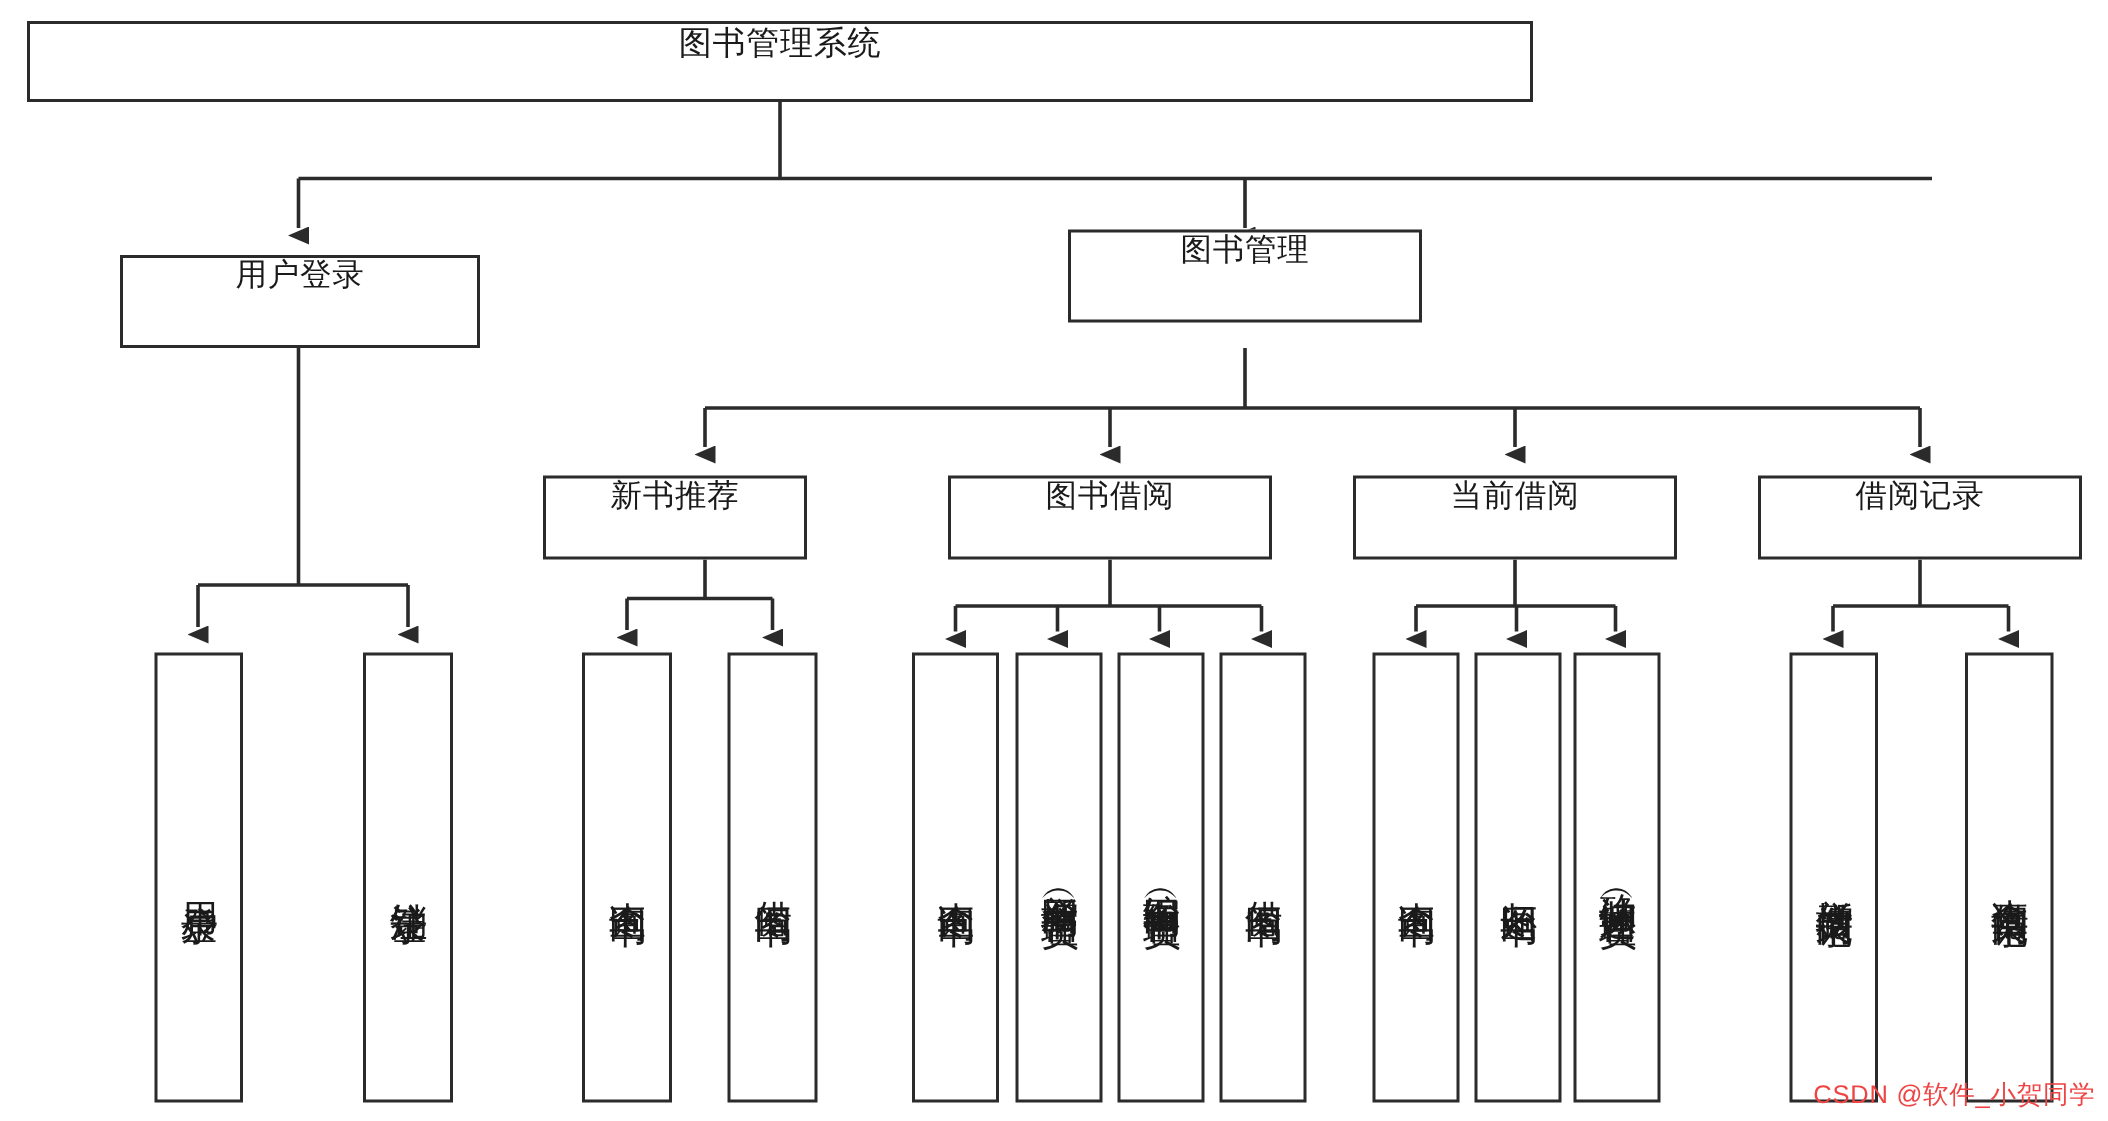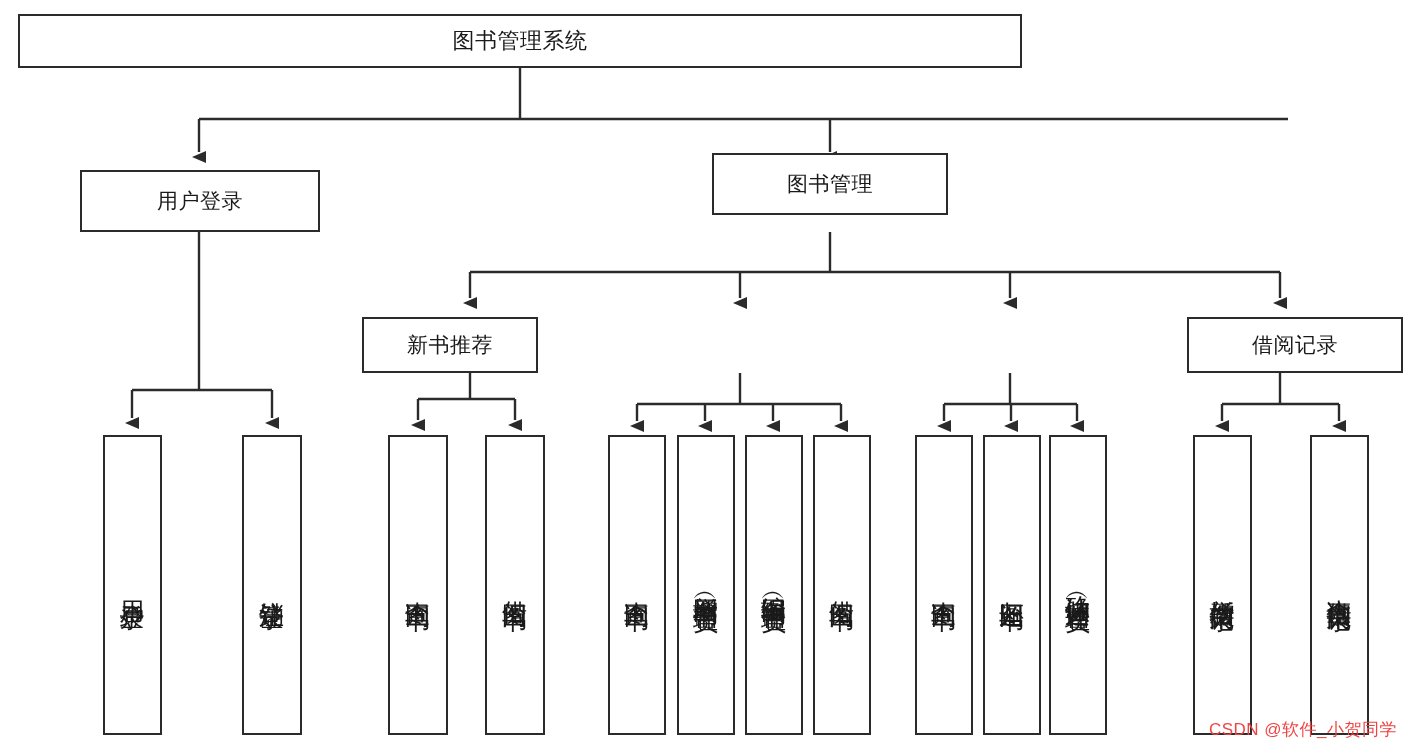--- a/index.html
+++ b/index.html
@@ -16,21 +16,20 @@
     height: 747px;
     background: #ffffff;
     overflow: hidden;
   }
   .node {
     position: absolute;
     box-sizing: border-box;
     border: 2px solid #2b2b2b;
     background: #ffffff;
     display: flex;
-    align-items: center;
     justify-content: center;
     color: #1a1a1a;
   }
   .node .label {
     display: block;
     text-align: center;
     line-height: 1.18;
     letter-spacing: 0.5px;
   }
   
@@ -141,21 +140,27 @@
   <div class="node h" style="left:80px; top:170px; width:240px; height:62px;">
     <span class="label">用户登录</span>
   </div>
   <div class="node h" style="left:712px; top:153px; width:236px; height:62px;">
     <span class="label">图书管理</span>
   </div>
 
   <div class="node h" style="left:362px; top:317px; width:176px; height:56px;">
     <span class="label">新书推荐</span>
   </div>
-  <div class="node h" style="left:1172px; top:317px; width:216px; height:56px;margin-left:15px;">
+  <div class="node h" style="left:632px; top:317px; width:216px; height:56px;">
+    <span class="label">图书借阅</span>
+  </div>
+  <div class="node h" style="left:902px; top:317px; width:216px; height:56px;">
+    <span class="label">当前借阅</span>
+  </div>
+  <div class="node h" style="left:1172px; top:317px; width:216px; height:56px;">
     <span class="label">借阅记录</span>
   </div>
 
   <div class="node v" style="left:103px; top:435px; width:59px; height:300px;">
     <span class="label">用户登录</span>
   </div>
   <div class="node v" style="left:242px; top:435px; width:60px; height:300px;">
     <span class="label">注销登录</span>
   </div>
 

